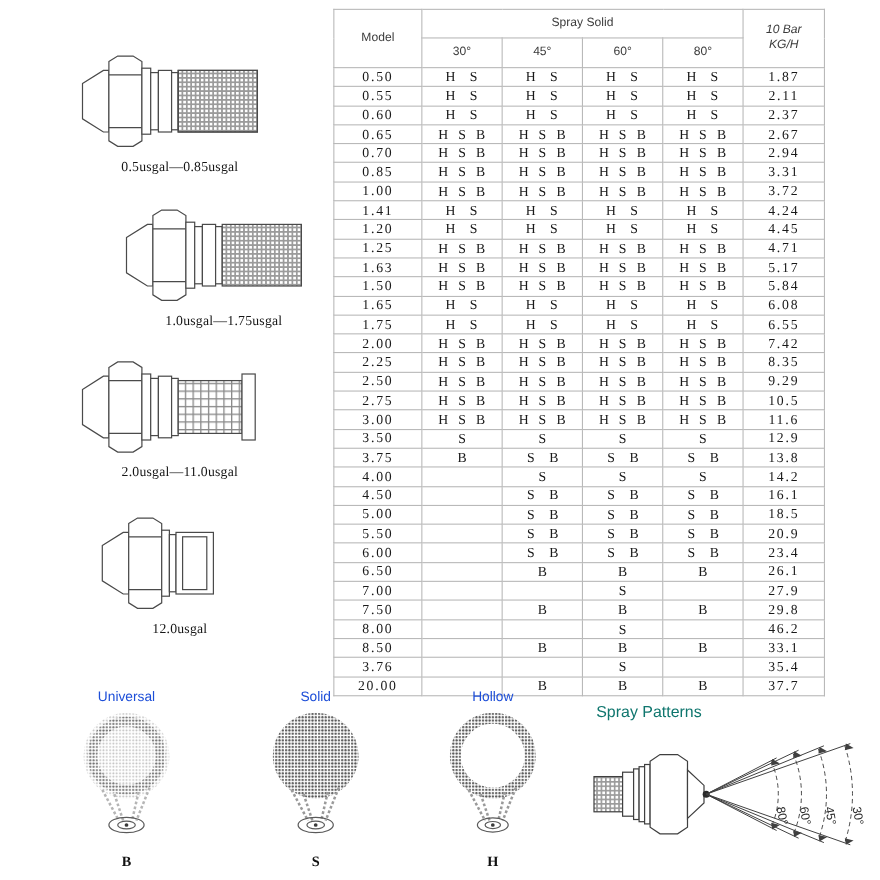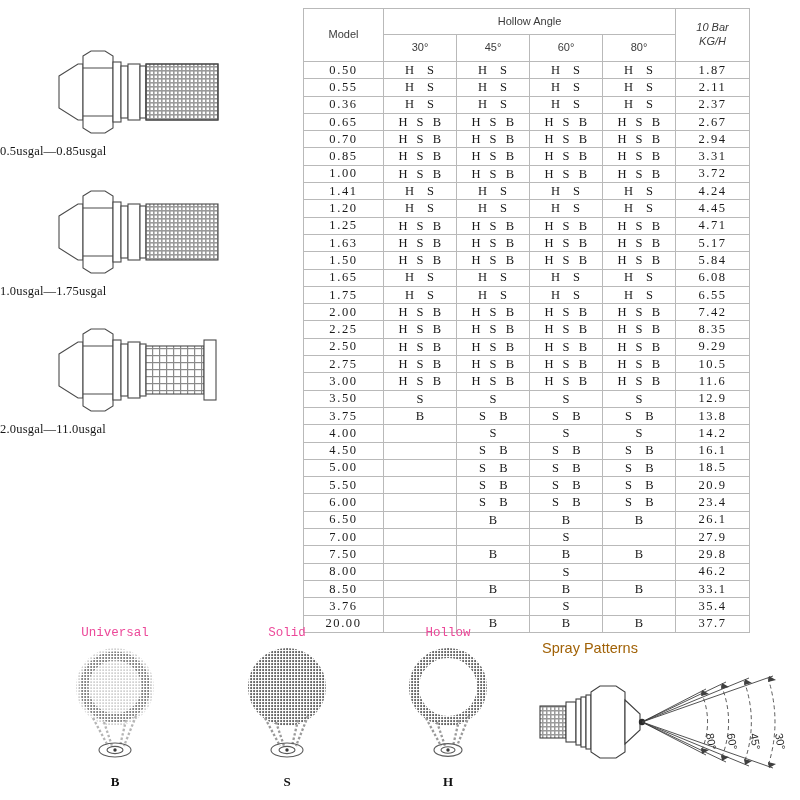--- a/index.html
+++ b/index.html
@@ -9,21 +9,21 @@
     background:#ffffff;
     font-family:"Liberation Sans", sans-serif;
     color:#1d1d1d;
     overflow:hidden;
     position:relative;
   }
   .page{position:absolute;inset:0;}
 
   
   .nozzles{position:absolute;left:0;top:0;width:295px;height:615px;}
-  .nozzle-block{position:absolute;left:0;width:295px;}
+  .nozzle-block{position:absolute;left:16px;width:295px;text-align:center;}
   .nozzle-art{display:block;margin:0 auto;}
   .nozzle-caption{
     font-family:"Liberation Serif", serif;
     font-size:12.5px;
     color:#161616;
     letter-spacing:.2px;
     margin-top:2px;
   }
 
   
@@ -77,35 +77,35 @@
     text-align:center;
     font-family:"Liberation Serif", serif;
   }
   .codes-inner.wide span{width:21px;}
 
   
   .patterns{position:absolute;left:0;top:618px;width:800px;height:182px;}
   .pattern{position:absolute;text-align:center;}
   .pattern-title{
     font-size:12.5px;
-    color:#ec4899;
-    font-family:Liberation Mono, monospace;
+    color:#1d4ed8;
+    font-family:Liberation Sans, sans-serif;
     margin-bottom:2px;
   }
   .pattern-letter{
     font-family:"Liberation Serif", serif;
     font-weight:bold;
     font-size:13px;
     color:#111;
     margin-top:0px;
   }
   .sp-title{
     position:absolute;
     font-size:14.5px;
-    color:#a16207;
+    color:#0f766e;
     font-family:"Liberation Sans", sans-serif;
   }
 </style>
 </head>
 <body>
 
 <div class="page">
 
   <div class="nozzles">
 
@@ -126,21 +126,21 @@
           <rect x="88" y="24" width="7" height="52" fill="#ffffff"></rect>
           <rect x="95" y="22" width="12" height="56" fill="#ffffff"></rect>
           <rect x="107" y="24" width="6" height="52" fill="#ffffff"></rect>
           <rect x="113" y="22" width="72" height="56" fill="url(#meshFine1)"></rect>
           <rect x="113" y="22" width="72" height="56" fill="none"></rect>
         </g>
       </svg>
       <div class="nozzle-caption">0.5usgal—0.85usgal</div>
     </div>
 
-    <div class="nozzle-block" style="top:182px;">
+    <div class="nozzle-block" style="top:182px;margin-left:40px;">
       <svg class="nozzle-art" width="230" height="100" viewBox="0 0 230 100">
         <defs>
           <pattern id="meshFine2" width="4" height="4" patternUnits="userSpaceOnUse">
             <rect width="4" height="4" fill="#ffffff"></rect>
             <rect width="4" height="1.6" fill="#9b9b9b"></rect>
             <rect width="1.6" height="4" fill="#9b9b9b"></rect>
           </pattern>
         </defs>
         <g fill="none" stroke="#4a4a4a" stroke-width="1.1">
           <path d="M26 34 L45 22 L50 22 L50 78 L45 78 L26 66 Z" fill="#ffffff"></path>
@@ -173,36 +173,50 @@
           <rect x="88" y="24" width="7" height="52" fill="#ffffff"></rect>
           <rect x="95" y="22" width="12" height="56" fill="#ffffff"></rect>
           <rect x="107" y="24" width="6" height="52" fill="#ffffff"></rect>
           <rect x="113" y="26" width="58" height="48" fill="url(#meshCoarse3)"></rect>
           <rect x="171" y="20" width="12" height="60" fill="#ffffff"></rect>
         </g>
       </svg>
       <div class="nozzle-caption">2.0usgal—11.0usgal</div>
     </div>
 
+    <div class="nozzle-block" style="top:462px;">
+      <svg class="nozzle-art" width="230" height="100" viewBox="0 0 230 100">
+        <g fill="none" stroke="#4a4a4a" stroke-width="1.1">
+          <path d="M44 34 L63 22 L68 22 L68 78 L63 78 L44 66 Z" fill="#ffffff"></path>
+          <path d="M68 14 L76 9 L90 9 L98 14 L98 86 L90 91 L76 91 L68 86 Z" fill="#ffffff"></path>
+          <path d="M68 26 L98 26 M68 74 L98 74"></path>
+          <rect x="98" y="20" width="7" height="60" fill="#ffffff"></rect>
+          <rect x="105" y="24" width="6" height="52" fill="#ffffff"></rect>
+          <rect x="111" y="22" width="34" height="56" fill="#ffffff"></rect>
+          <rect x="117" y="26" width="22" height="48" fill="#ffffff"></rect>
+        </g>
+      </svg>
+      <div class="nozzle-caption">12.0usgal</div>
+    </div>
   </div>
 
   <div class="spec-table-wrap">
     <table class="spec">
       <colgroup>
         <col style="width:80px">
         <col style="width:73px">
           <col style="width:73px">
           <col style="width:73px">
           <col style="width:73px">
         <col style="width:74px">
       </colgroup>
       <thead>
         <tr>
           <th class="model-head" rowspan="2">Model</th>
-          <th class="angle-head" colspan="4">Hollow Angle</th>
+          <th class="angle-head" colspan="4">Spray Solid</th>
           <th class="bar-head" rowspan="2">
             <span>10 Bar</span>
             <span>KG/H</span>
           </th>
         </tr>
         <tr>
           <th class="angle-sub">30°</th>
           <th class="angle-sub">45°</th>
           <th class="angle-sub">60°</th>
           <th class="angle-sub">80°</th>
@@ -259,21 +273,21 @@
             </td>
             <td class="codes">
               <div class="codes-inner wide">
                 <span>H</span>
                 <span>S</span>
               </div>
             </td>
             <td class="kgh">2.11</td>
           </tr>
           <tr>
-            <td class="model">0.36</td>
+            <td class="model">0.60</td>
             <td class="codes">
               <div class="codes-inner wide">
                 <span>H</span>
                 <span>S</span>
               </div>
             </td>
             <td class="codes">
               <div class="codes-inner wide">
                 <span>H</span>
                 <span>S</span>

